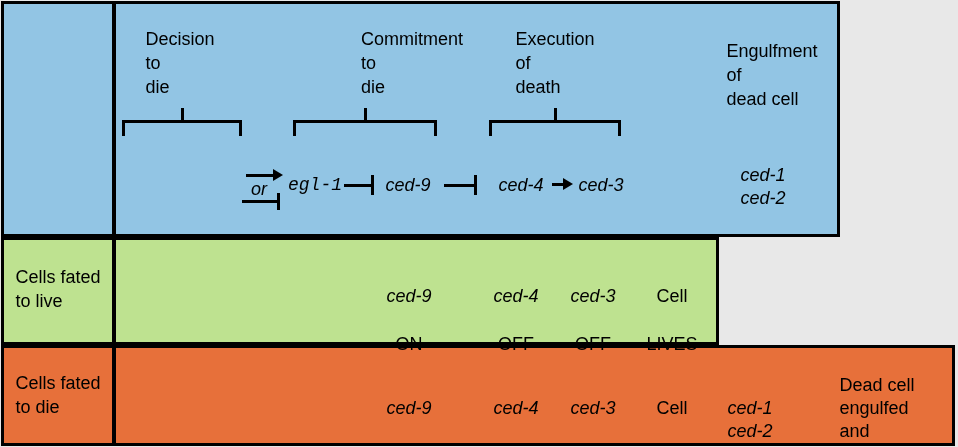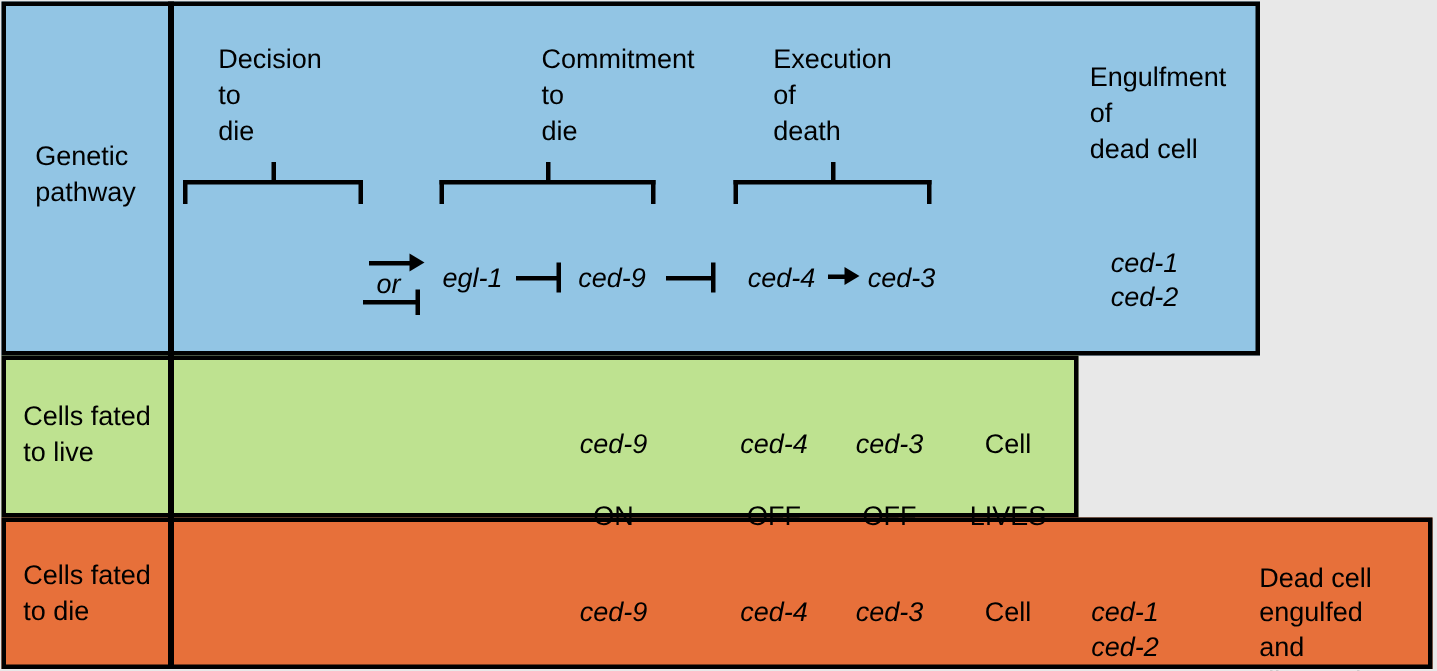--- a/index.html
+++ b/index.html
@@ -68,22 +68,20 @@
 </head>
 <body>
 
 <div class="stage">
 
   <div class="box blue" style="left:1px; top:1px;   width:839px; height:236px;"></div>
   <div class="box green" style="left:1px; top:237px; width:718px; height:108px;"></div>
   <div class="box orange" style="left:1px; top:345px; width:954px; height:101px;"></div>
   <div class="divider" style="left:112px; top:1px; height:445px;"></div>
 
-  <div class="txt" style="left:57px; top:92px;">Genetic
-pathway</div>
 
   <div class="txt" style="left:180px; top:27px;">Decision
 to
 die</div>
   <div class="txt" style="left:365px; top:27px;margin-left:47px;">Commitment
 to
 die</div>
   <div class="txt" style="left:555px; top:27px;">Execution
 of
 death</div>
@@ -93,21 +91,21 @@
 
   <div class="bracket" style="left:122px; width:120px;"></div>
   <div class="bracket" style="left:293px; width:144px;"></div>
   <div class="bracket" style="left:489px; width:132px;"></div>
 
 
   <div class="arrow" style="left:246px; top:169px; width:37px; height:13px;"></div>
   <div class="txt" style="left:259px; top:178px; line-height:22px;font-style:italic;">or</div>
   <div class="inhib" style="left:242px; top:193px; width:38px; height:17px;"></div>
 
-  <div class="txt italic" style="left:315px; top:174px; line-height:22px;">egl-1</div>
+  <div class="txt italic" style="left:315px; top:174px; line-height:22px;font-family:Liberation Mono, monospace;">egl-1</div>
   <div class="inhib" style="left:344px; top:175px; width:30px; height:20px;"></div>
   <div class="txt italic" style="left:408px; top:174px; line-height:22px;">ced-9</div>
   <div class="inhib" style="left:444px; top:175px; width:33px; height:20px;"></div>
   <div class="txt italic" style="left:521px; top:174px; line-height:22px;">ced-4</div>
   <div class="arrow" style="left:552px; top:178px; width:21px; height:13px;"></div>
   <div class="txt italic" style="left:601px; top:174px; line-height:22px;">ced-3</div>
 
   <div class="txt italic lh23" style="left:763px; top:164px;">ced-1
 ced-2</div>
 

